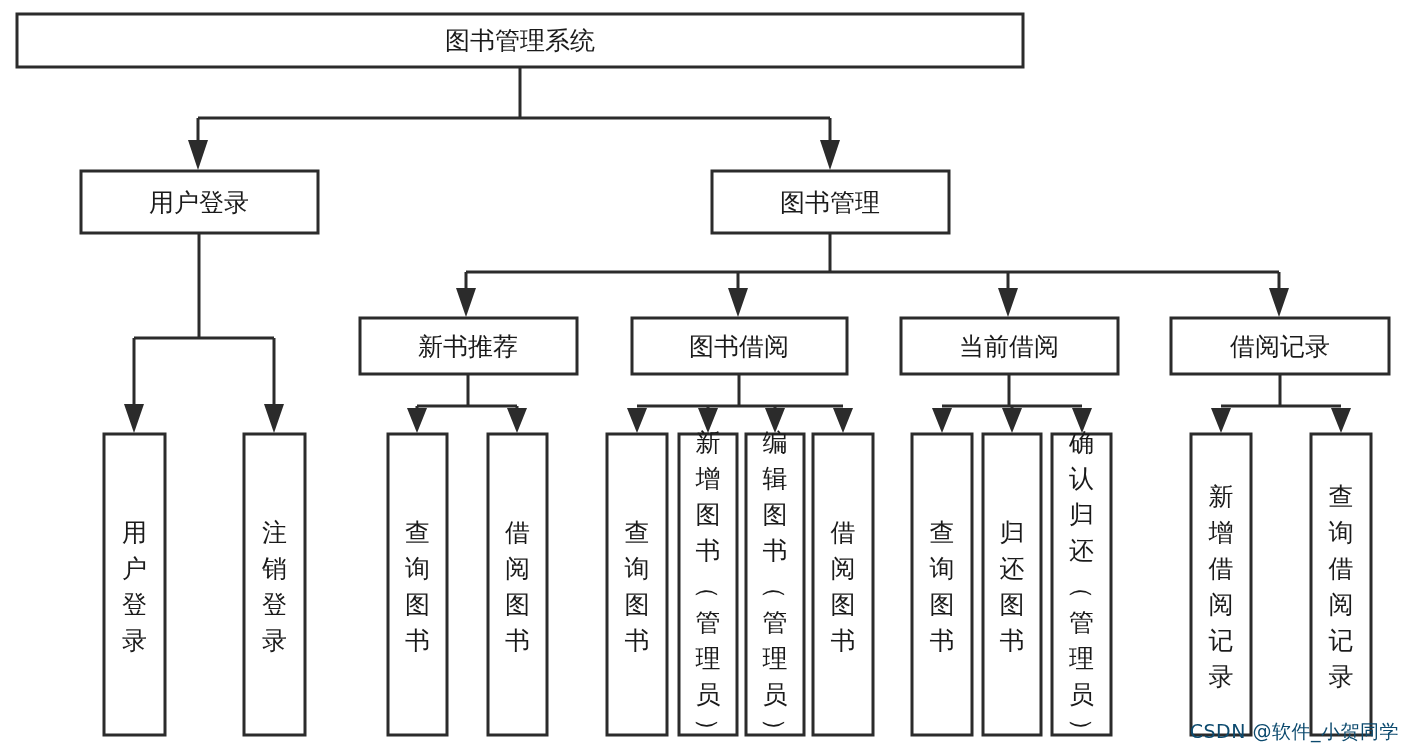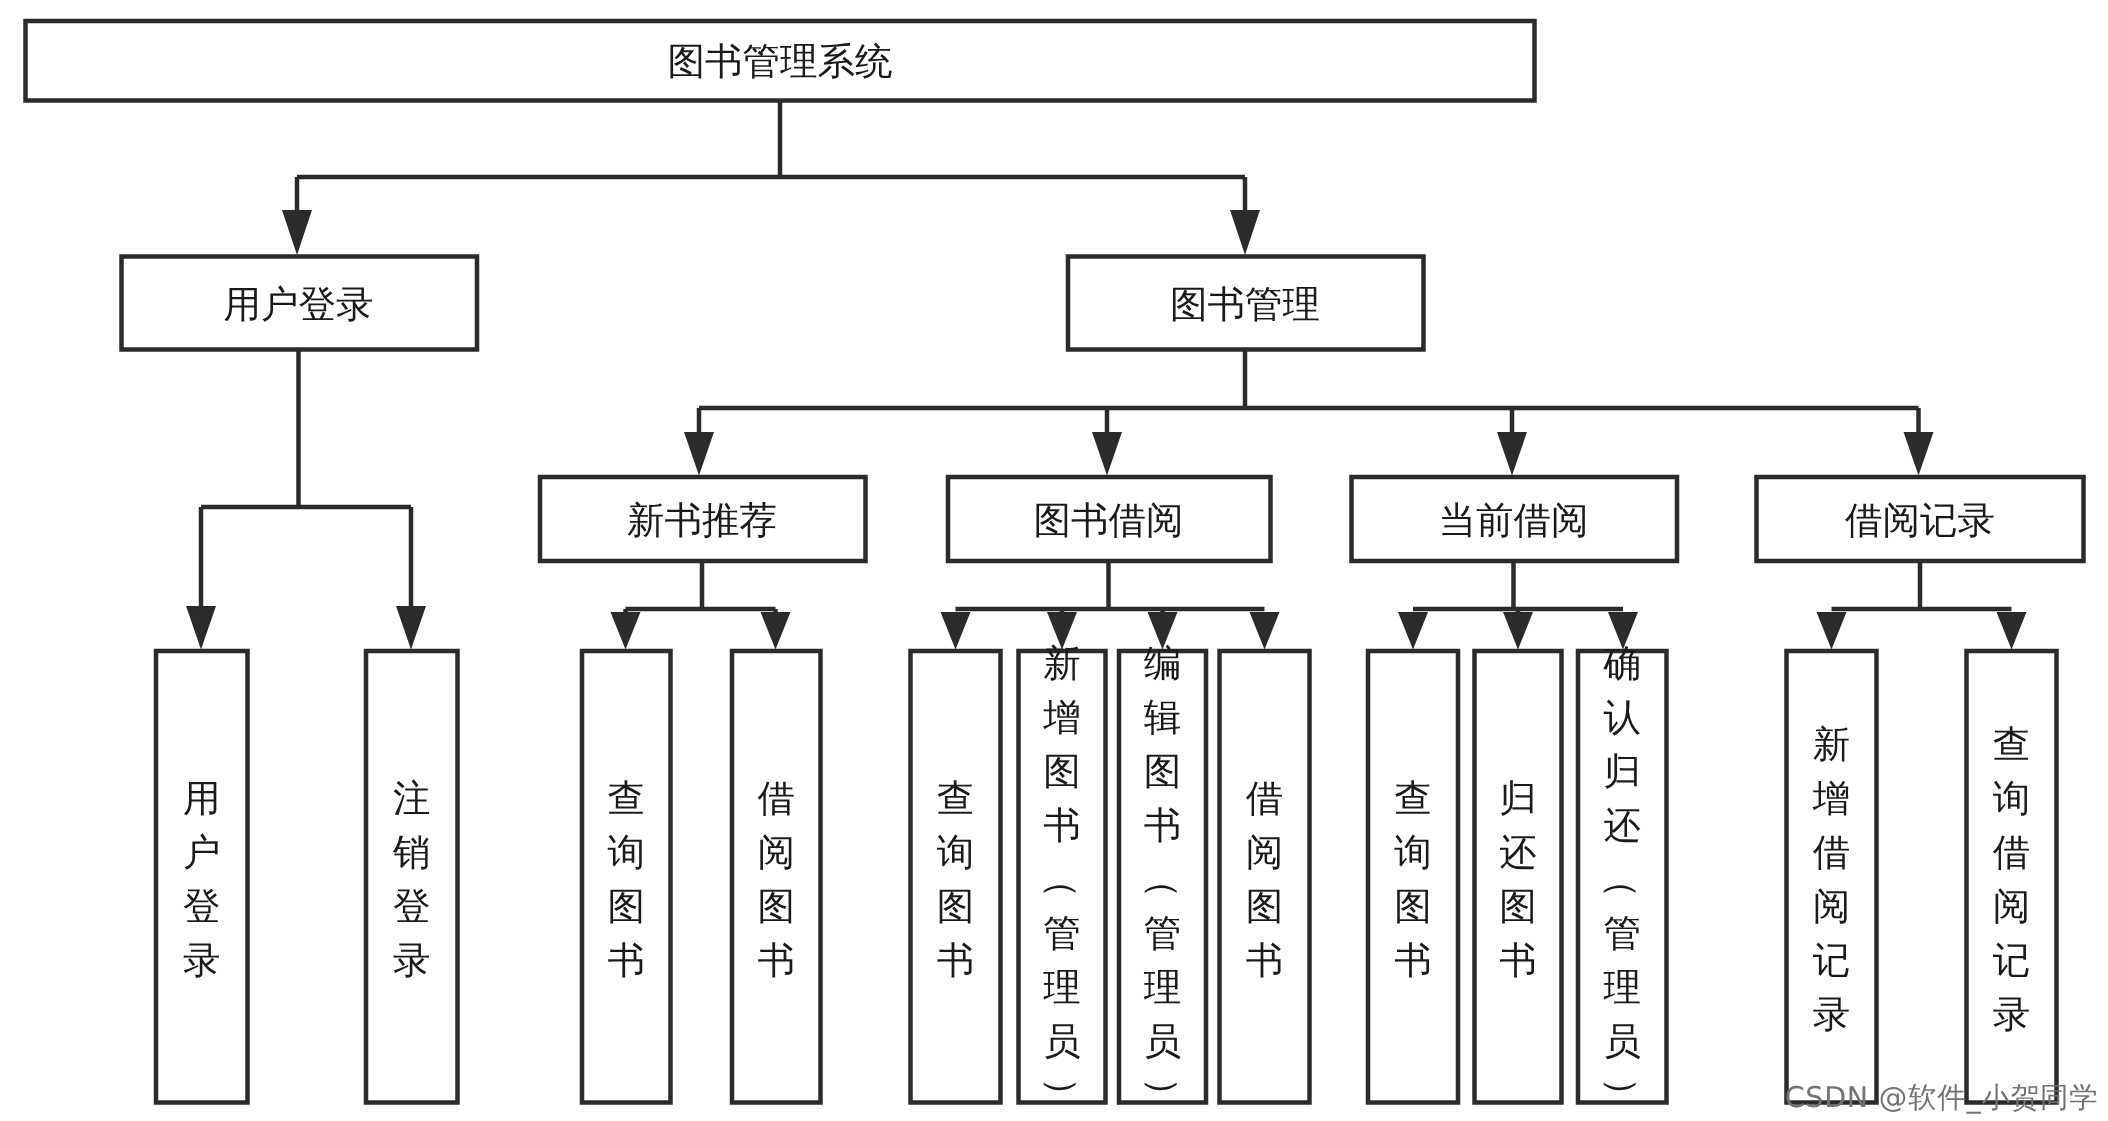--- a/index.html
+++ b/index.html
@@ -14,21 +14,21 @@
   .arrow-head{fill:#2b2b2b;stroke:none;}
   .node-label{
     font-family:"DejaVu Sans","Liberation Sans",sans-serif;
     fill:#1a1a1a;text-anchor:middle;
   }
   .h-label{font-size:25px;}
   .v-label{font-size:25px;}
   .watermark{
     position:absolute;right:6px;bottom:2px;
     font-family:"DejaVu Sans","Liberation Sans",sans-serif;
-    font-size:19px;color:#737373;white-space:nowrap;letter-spacing:.5px;
+    font-size:19px;color:#0c4a6e;white-space:nowrap;letter-spacing:.5px;
   }
 </style>
 </head>
 <body>
 
 <div id="stage">
 
   <svg class="diagram" viewBox="0 0 1405 747">
 
     <g>

